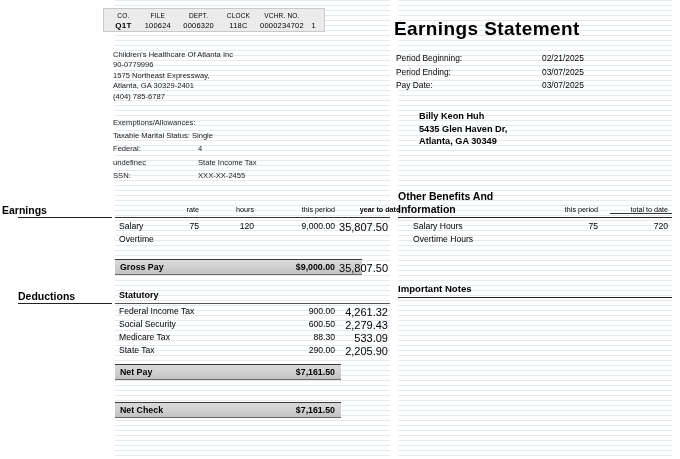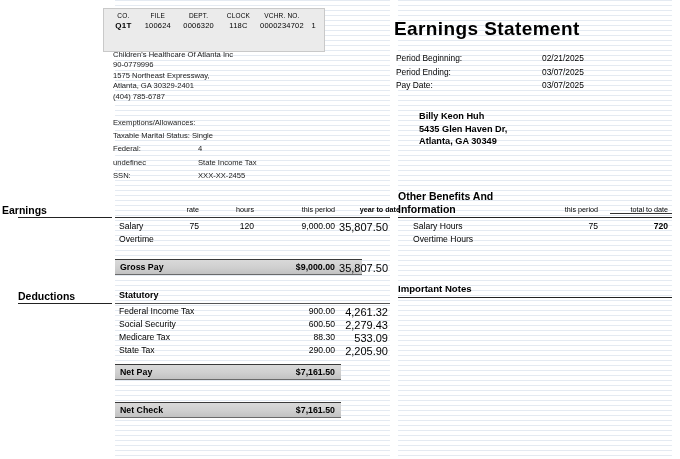--- a/index.html
+++ b/index.html
@@ -26,21 +26,21 @@
       #ffffff 1px, #ffffff 5px
     );
   }
   #stripes-left  { left: 115px; top: 0;  width: 275px; height: 459px; }
   #stripes-right { left: 398px; top: 0;  width: 274px; height: 459px; }
 
   
   #code-table {
     position: absolute;
     left: 103px; top: 8px;
-    width: 222px; height: 44px;
+    width: 222px; height: 24px;
     background: #ebebeb;
     border: 1px solid #c9c9c9;
     box-sizing: border-box;
   }
   #code-table .row {
     display: flex;
     padding: 0 4px;
   }
   #code-table .row.head { margin-top: 3px; }
   #code-table .row.vals { margin-top: 2px; }
@@ -218,21 +218,21 @@
   }
   .rrow {
     position: absolute;
     left: 398px;
     width: 274px;
     height: 13px;
     font-size: 8.6px;
   }
   .rrow .lbl { position: absolute; left: 2px; top: 0; margin-left: 13px; }
   .rrow .p   { position: absolute; left: 130px; width: 70px; text-align: right; }
-  .rrow .t   { position: absolute; left: 212px; width: 58px; text-align: right; font-weight: bold; }
+  .rrow .t   { position: absolute; left: 212px; width: 58px; text-align: right; }
 
   #notes-title {
     position: absolute;
     left: 398px; top: 283px;
     font-size: 9.6px;
     font-weight: bold;
   }
   #notes-rule {
     position: absolute;
     left: 398px; top: 297px; width: 274px;

